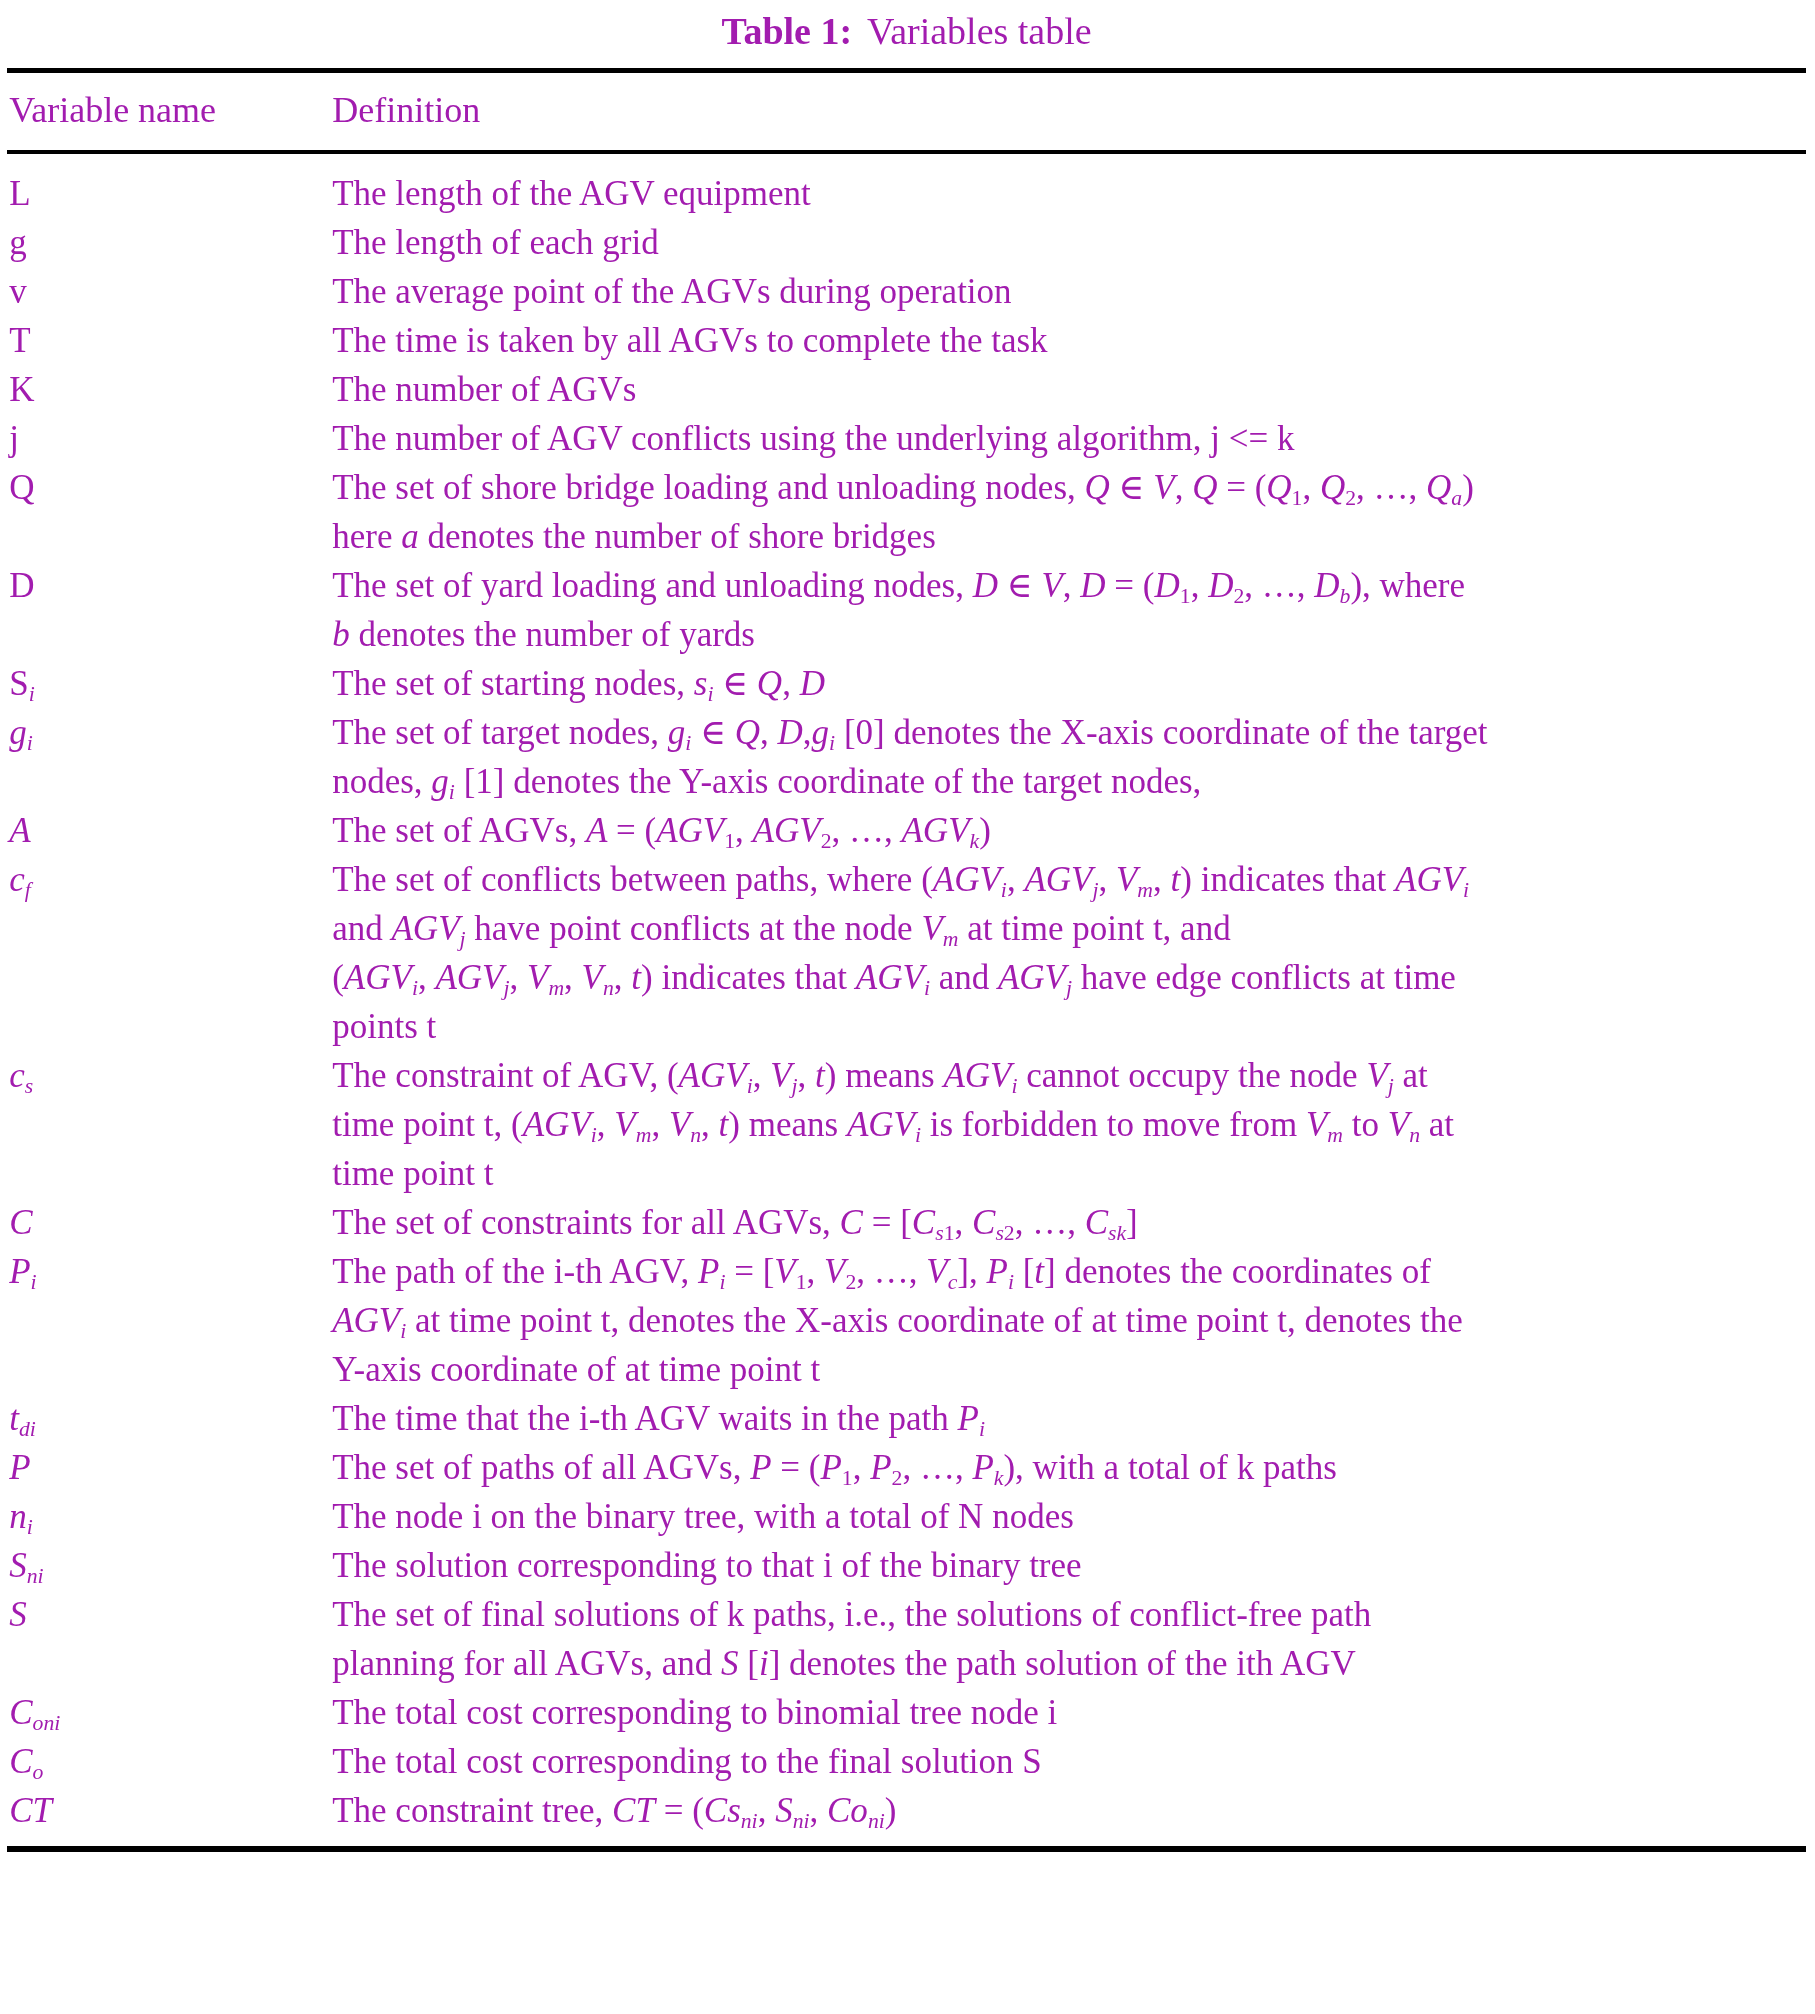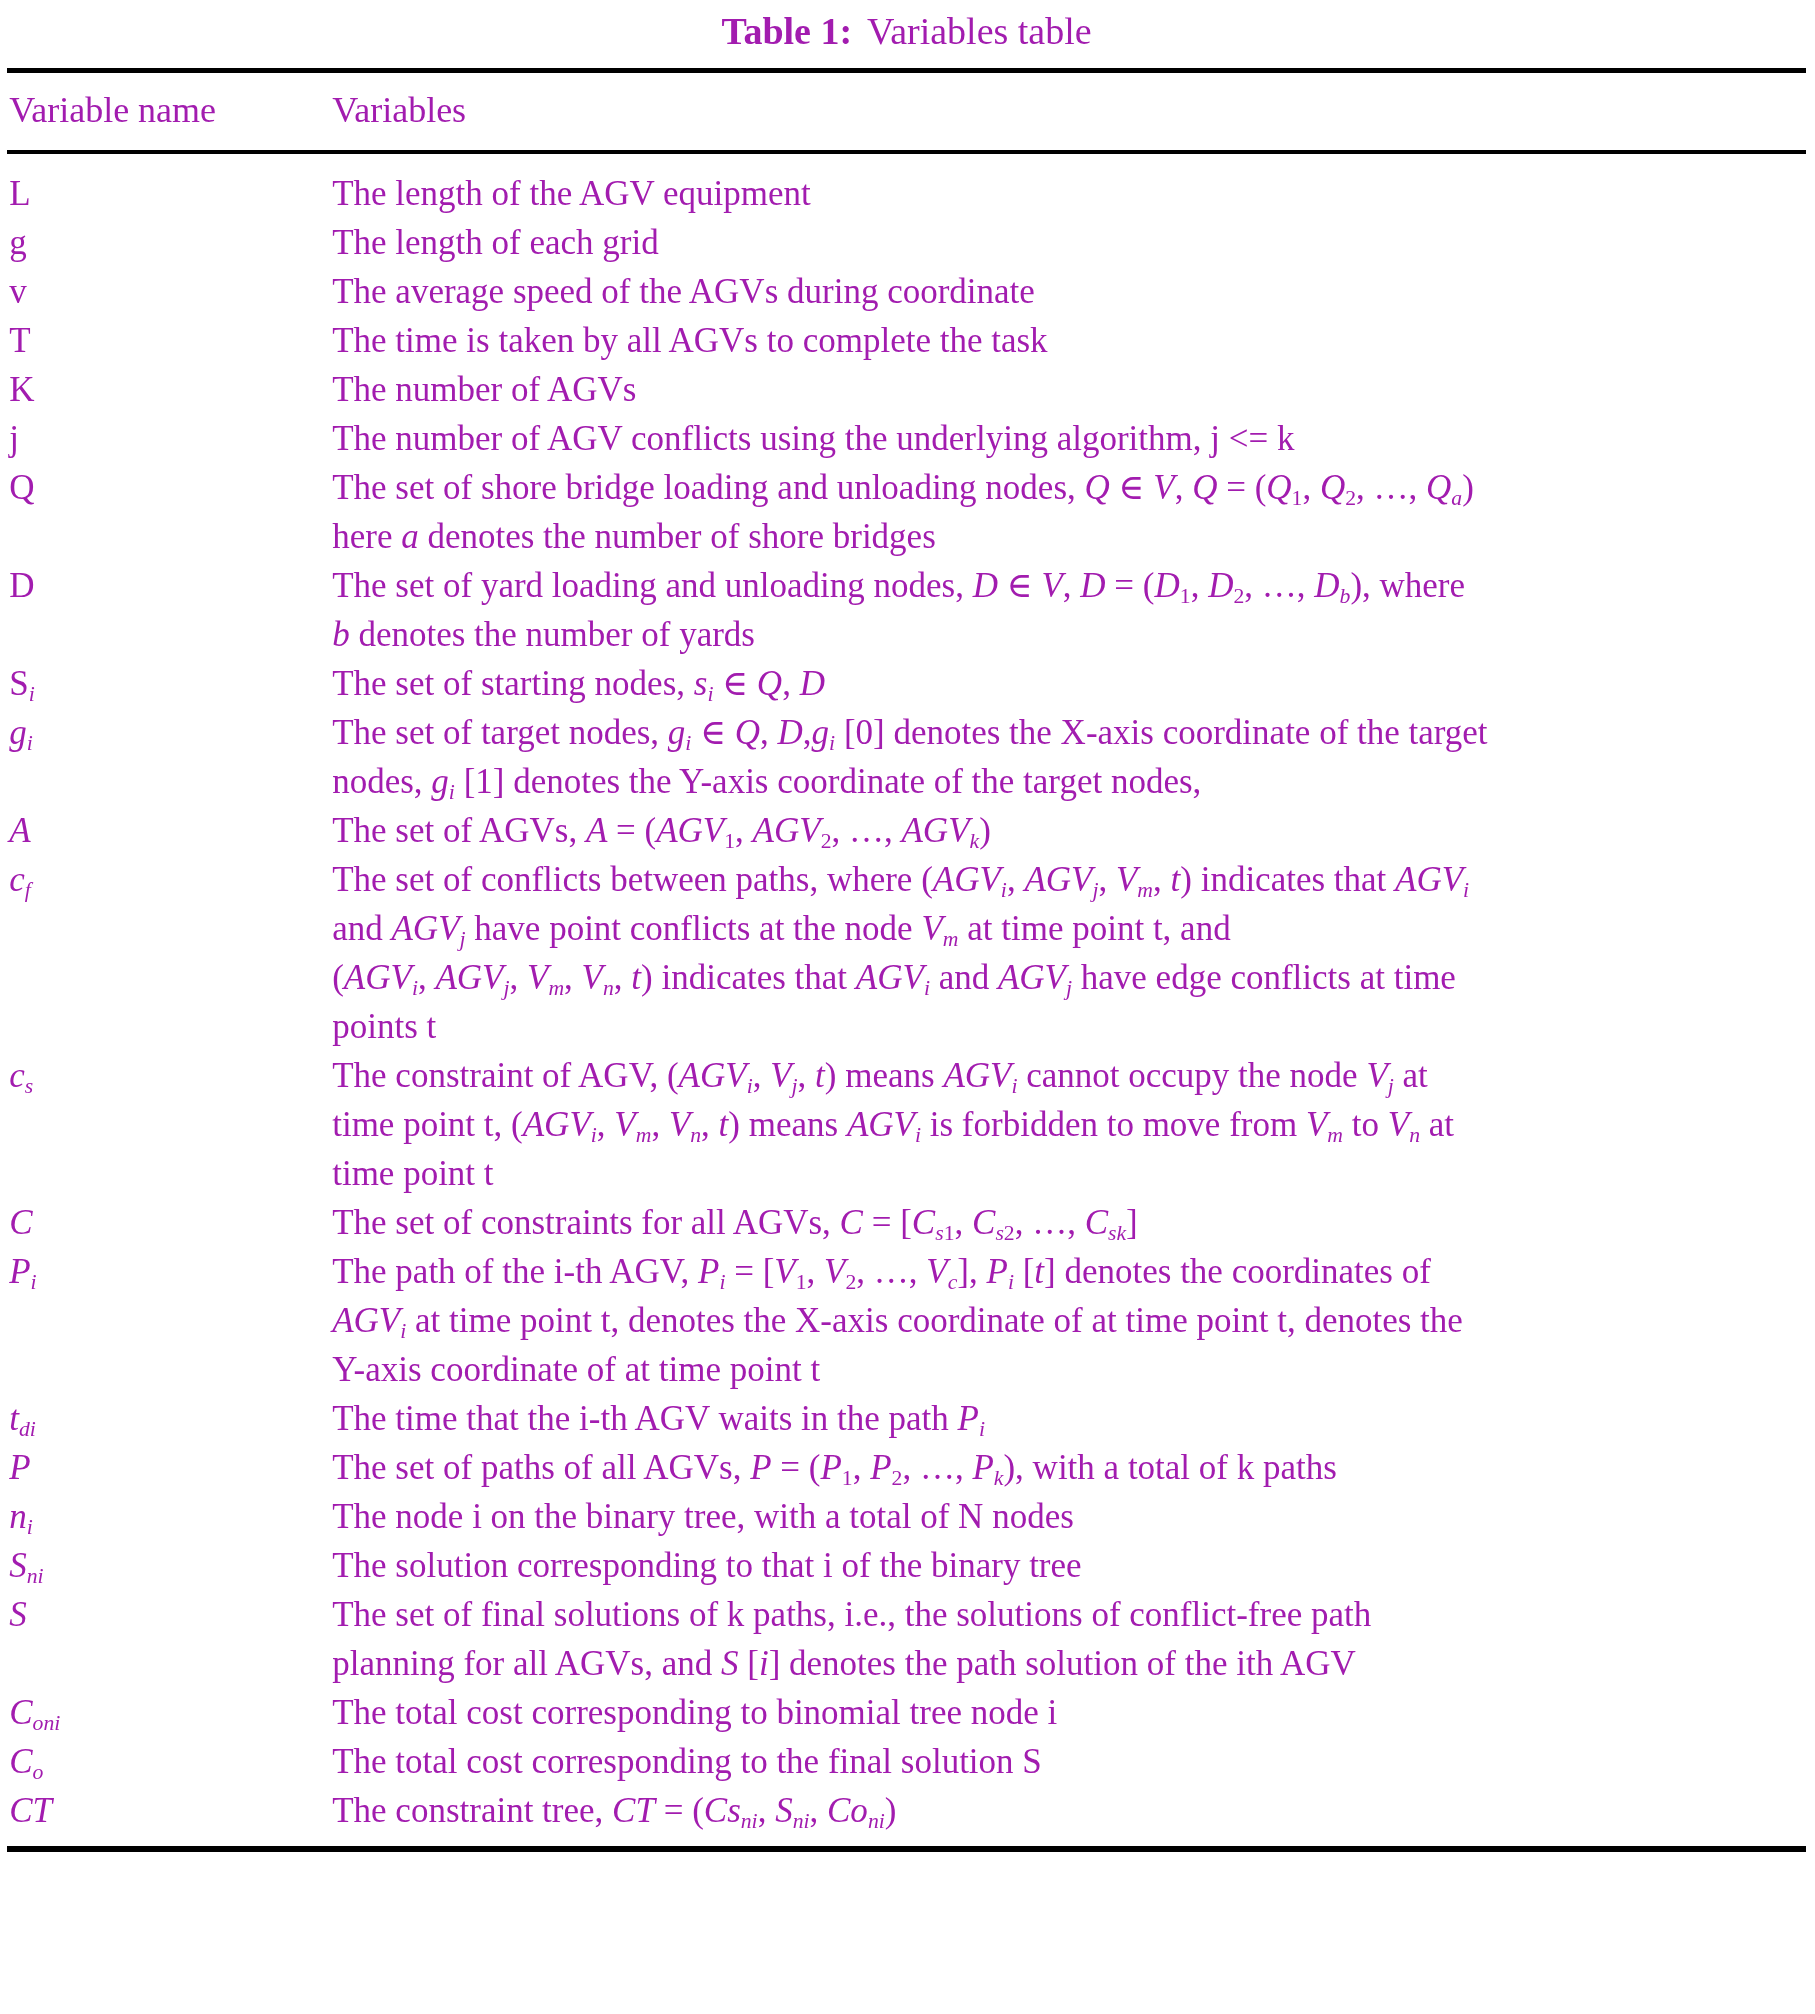--- a/index.html
+++ b/index.html
@@ -65,37 +65,37 @@
 <div class="page">
 
   <div class="caption">
     <span class="caption-label">Table 1:</span><span class="caption-text">Variables table</span>
   </div>
 
   <table class="vars-table">
     <thead>
       <tr>
         <th class="col-name">Variable name</th>
-        <th class="col-def">Variables</th>
+        <th class="col-def">Definition</th>
       </tr>
     </thead>
     <tbody id="rows">
   <tr>
     <td class="cell-name">L</td>
     <td class="cell-def">The length of the AGV equipment</td>
   </tr>
 
   <tr>
     <td class="cell-name">g</td>
     <td class="cell-def">The length of each grid</td>
   </tr>
 
   <tr>
     <td class="cell-name">v</td>
-    <td class="cell-def">The average speed of the AGVs during coordinate</td>
+    <td class="cell-def">The average point of the AGVs during operation</td>
   </tr>
 
   <tr>
     <td class="cell-name">T</td>
     <td class="cell-def">The time is taken by all AGVs to complete the task</td>
   </tr>
 
   <tr>
     <td class="cell-name">K</td>
     <td class="cell-def">The number of AGVs</td>

